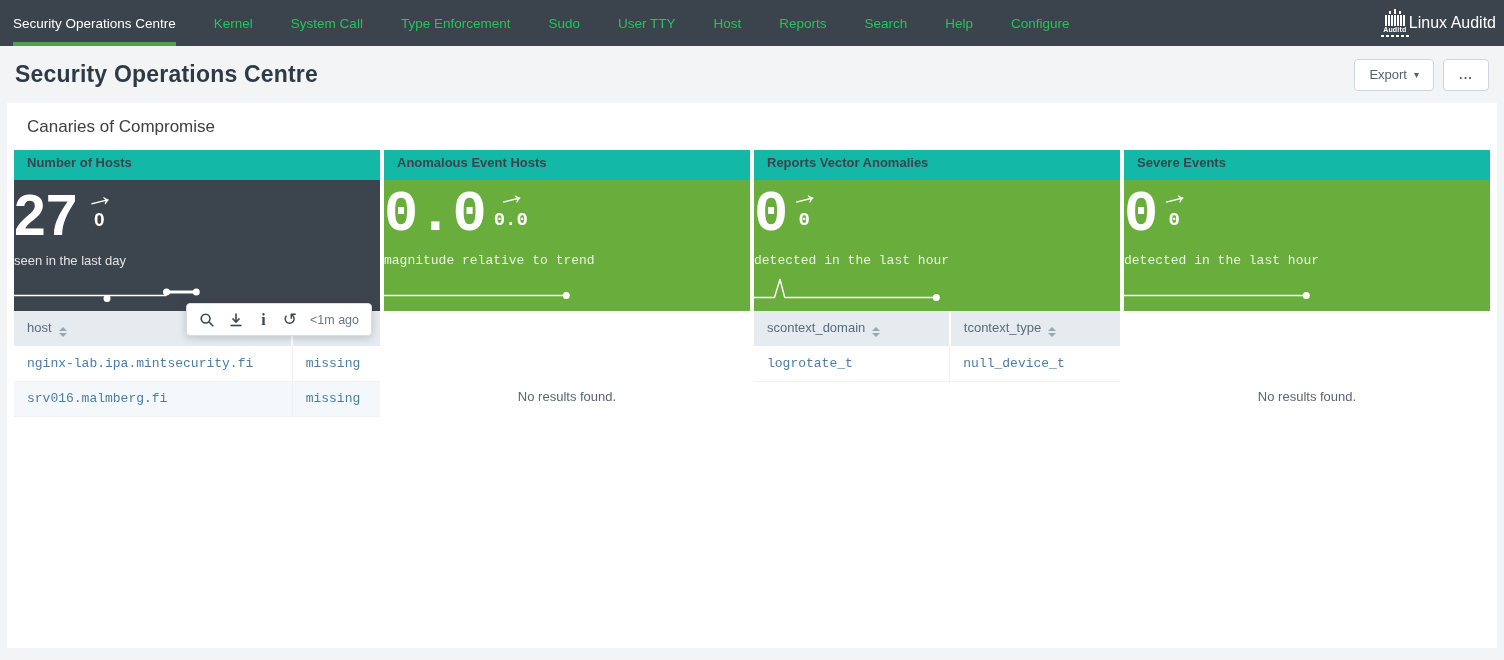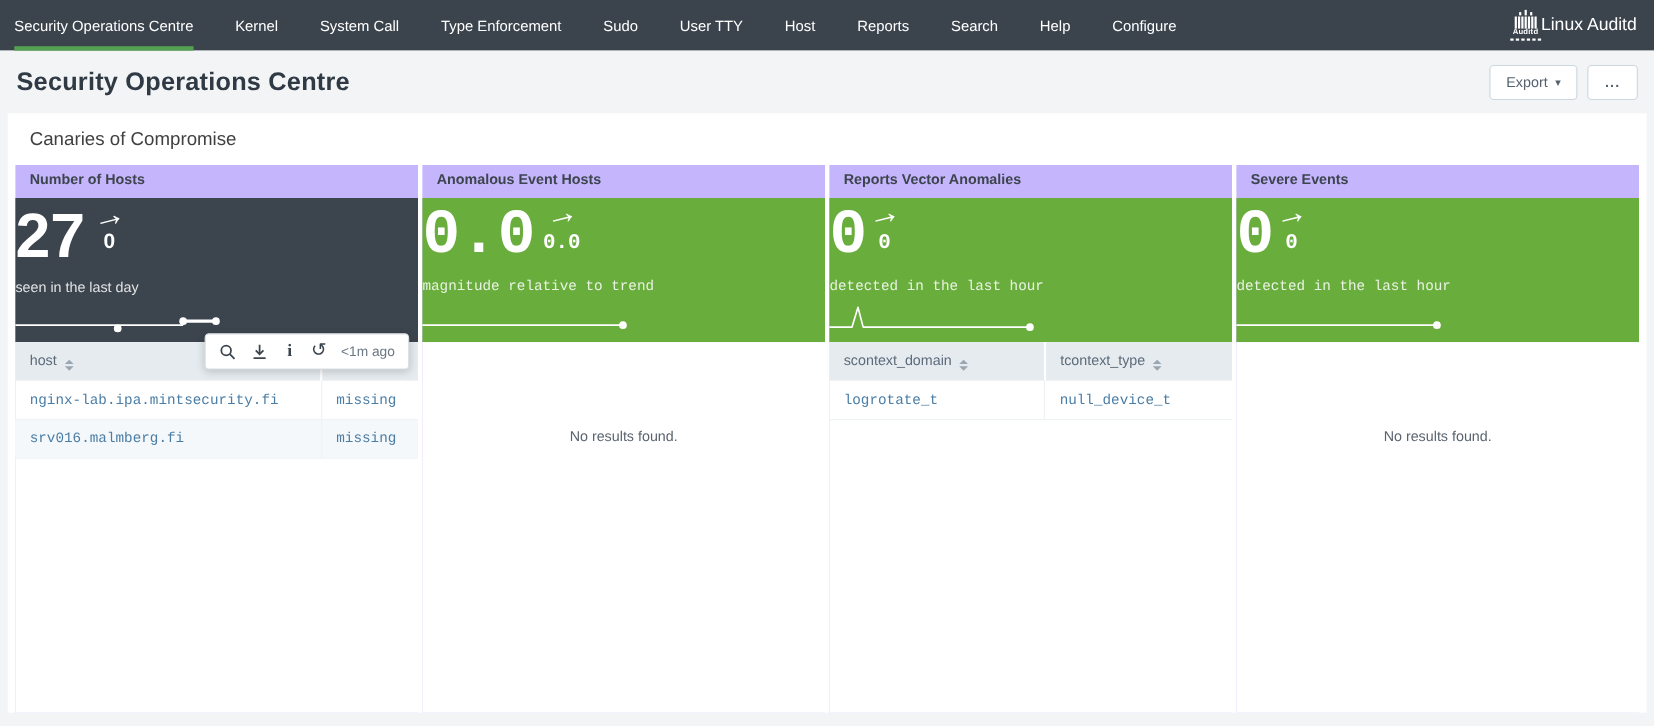--- a/index.html
+++ b/index.html
@@ -2,26 +2,26 @@
 <html><head>
 <meta charset="utf-8">
 <style>
   * { margin:0; padding:0; box-sizing:border-box; }
   html,body { width:1504px; height:660px; overflow:hidden; background:#f2f4f5;
     font-family:"Liberation Sans", sans-serif; }
 
   
   .navbar { height:46px; background:#3b434c; display:flex; align-items:stretch; padding-left:13px; }
   .nav-item { position:relative; display:flex; align-items:center; font-size:13.5px;
-    color:#ffffff; cursor:pointer; white-space:nowrap; }
+    color:#22c55e; cursor:pointer; white-space:nowrap; }
   .nav-item + .nav-item { margin-left:38px; }
   .nav-item.active { color:#ffffff; }
   .nav-item.active::after { content:''; position:absolute; left:0; right:0; bottom:0;
     height:4px; background:#53a051; }
-  .nav-brand { margin-left:auto; display:flex; align-items:center; padding-right:16px; }
+  .nav-brand { margin-left:auto; display:flex; align-items:center; padding-right:8px; }
   .logo { display:flex; flex-direction:column; align-items:center; }
   .logo-row-top { display:flex; gap:3px; align-items:flex-end; height:5px; margin-bottom:1px;}
   .logo-row-top i { display:block; width:2px; background:#fff; }
   .logo-bars { display:flex; gap:1px; height:11px; align-items:flex-end; }
   .logo-bars i { display:block; width:2px; height:11px; background:#fff; }
   .logo-text { color:#fff; font-size:7px; font-weight:bold; line-height:8px; letter-spacing:.2px;}
   .logo-row-bottom { display:flex; gap:2px; margin-top:1px; }
   .logo-row-bottom i { display:block; width:3px; height:2px; background:#fff; }
   .brand-label { color:#ffffff; font-size:16px; }
 
@@ -32,21 +32,21 @@
   .btn { background:#ffffff; border:1px solid #ccd6dd; border-radius:4px; height:32px;
     padding:0 14px; font-size:13px; color:#54616e; display:flex; align-items:center; gap:7px;
     cursor:pointer; font-family:"Liberation Sans",sans-serif;}
   .btn .caret { font-size:10px; color:#54616e; }
   .btn.more { width:46px; justify-content:center; font-weight:bold; letter-spacing:1px; }
 
   
   .dashboard { margin:0 7px; background:#ffffff; height:545px; }
   .section-title { font-size:17px; color:#404040; padding:14px 0 12px 20px; height:47px; }
   .row { display:flex; gap:4px; padding:0 7px; }
-  .col { flex:1 1 0; position:relative; background:#c4b5fd; }
+  .col { flex:1 1 0; position:relative; background:#14b8a6; }
   .col-title { height:30px; line-height:26px; font-size:13px; font-weight:bold;
     color:#3c444d; padding-left:13px; }
 
   
   .kpi { height:131px; display:flex; flex-direction:column; align-items:flex-start;
     padding-top:6px; cursor:pointer; }
   .kpi.dark  { background:#3c444d; }
   .kpi.green { background:#69ad3c;font-family:Liberation Mono, monospace; }
   .kpi-number-row { display:flex; align-items:flex-start; justify-content:center; }
   .kpi-value { font-size:57px; font-weight:bold; color:#ffffff; line-height:1.05; }

